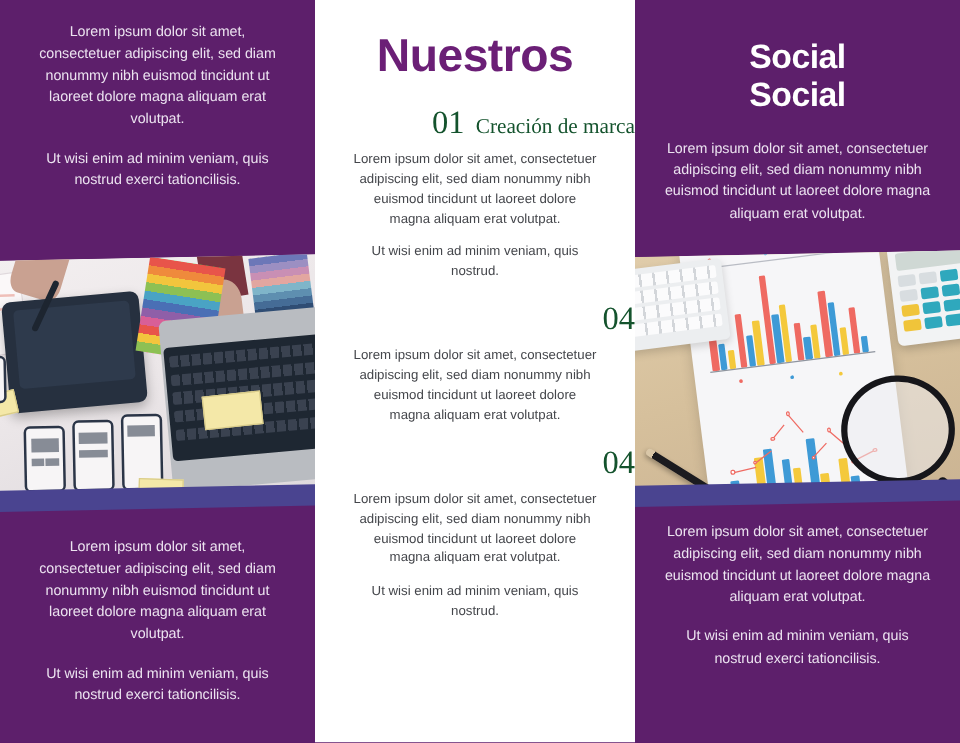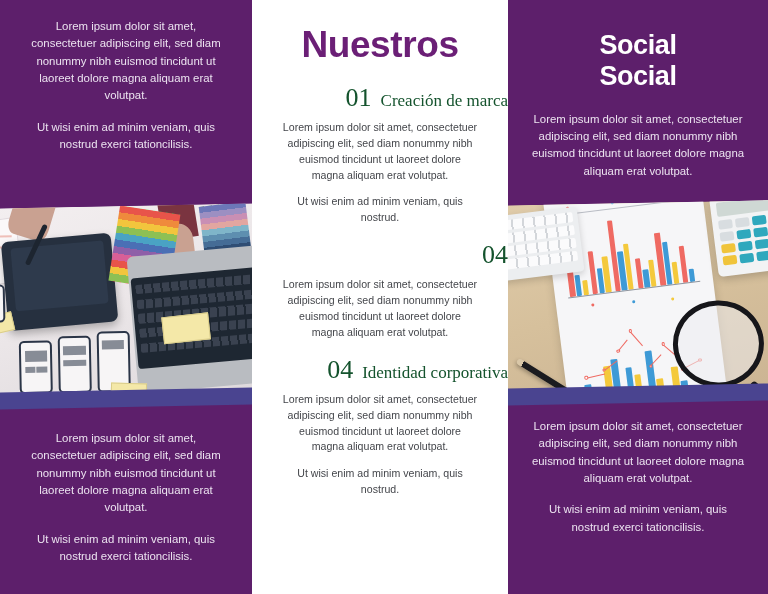--- a/index.html
+++ b/index.html
@@ -261,21 +261,20 @@
           <span class="service-num">04</span>
         </div>
         <div class="mid-body">
           <p>Lorem ipsum dolor sit amet, consectetuer adipiscing elit, sed diam nonummy nibh euismod tincidunt ut laoreet dolore magna aliquam erat volutpat.</p>
         </div>
       </div>
 
       <div class="service">
         <div class="service-head">
           <span class="service-num">04</span>
-          <span class="service-name">Identidad corporativa</span>
         </div>
         <div class="mid-body">
           <p>Lorem ipsum dolor sit amet, consectetuer adipiscing elit, sed diam nonummy nibh euismod tincidunt ut laoreet dolore magna aliquam erat volutpat.</p>
           <p>Ut wisi enim ad minim veniam, quis nostrud.</p>
         </div>
       </div>
 
     </div>
   </div>
 

